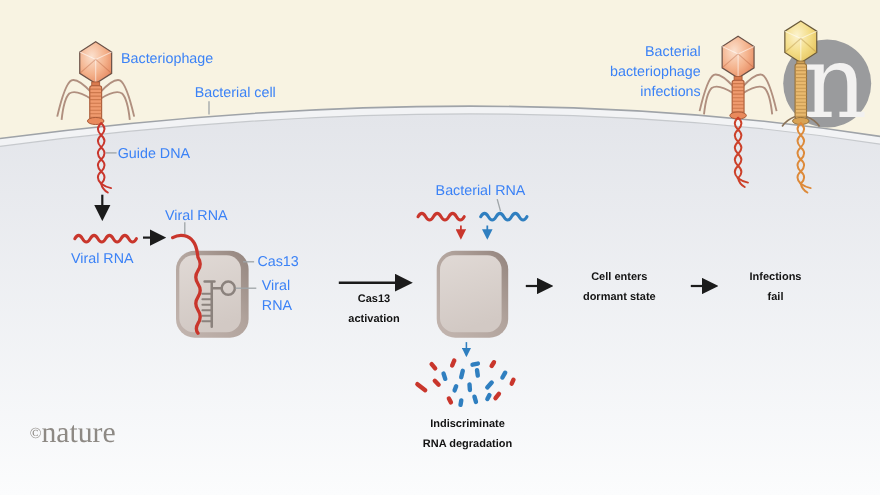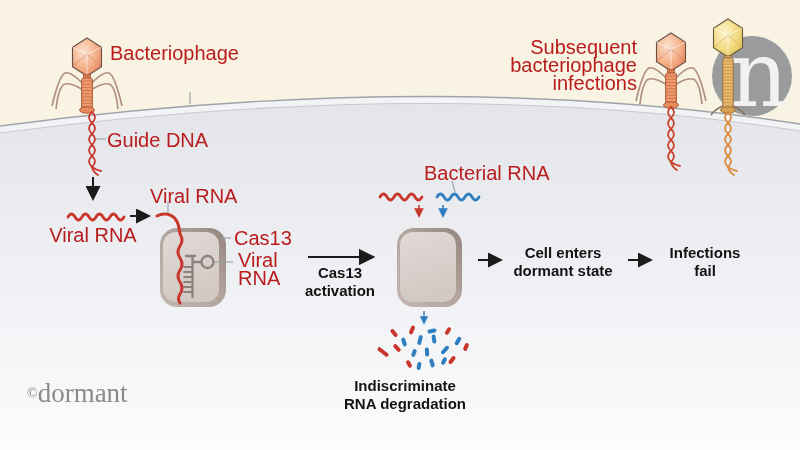--- a/index.html
+++ b/index.html
@@ -1,21 +1,21 @@
 <!DOCTYPE html>
 <html style="--viral-red: #c9362c; --bacterial-blue: #2f7fc0; --ink: #1b1b1b; --label-line: #9fa5a8; --cream-background: #f8f3e2; --cell-interior-top: #e3e5ea; --cell-interior-bottom: #fbfcfd; --membrane-edge: #9fa3a8; --membrane-fill: #f2f3f5; --protein-rim: #93847d; --protein-body: #d8d0cc; --phage-orange: #ef9a6e; --phage-yellow: #f3dc85; --helix-orange: #dd8a3a; --guide-gray: #8b827d; --logo-gray: #9a9b9d; --watermark-gray: #8d8984;"><head>
 <meta charset="utf-8">
 <style>
   html,body{margin:0;padding:0;background:#ffffff;}
   .stage{position:relative;width:800px;height:450px;overflow:hidden;
          font-family:"Liberation Sans",sans-serif;}
   .stage svg{position:absolute;left:0;top:0;}
-  .lbl{position:absolute;font-size:20px;line-height:18px;color:#b91c1c;
+  .lbl{position:absolute;font-size:13px;line-height:18px;color:#3b82f6;
        white-space:pre-line;}
-  .lbl.bold{font-weight:bold;font-size:15px;color:#131313;}
+  .lbl.bold{font-weight:bold;font-size:10px;color:#131313;}
   .lbl.center{text-align:center;transform:translateX(-50%);}
   .lbl.right{text-align:right;transform:translateX(-100%);}
   .watermark{position:absolute;color:var(--watermark-gray,#8d8984);
        font-family:"Liberation Serif",serif;font-size:27px;line-height:27px;}
   .watermark .c{font-size:14px;vertical-align:4px;}
   
   .s-red{stroke:var(--viral-red,#c9362c);}
   .s-blue{stroke:var(--bacterial-blue,#2f7fc0);}
   .f-red{fill:var(--viral-red,#c9362c);}
   .f-blue{fill:var(--bacterial-blue,#2f7fc0);}
@@ -223,34 +223,35 @@
     <path d="M190,92 L190,104"></path>
     <path d="M96,139 L106,139"></path>
     <path d="M168,202 L168,213"></path>
     <path d="M221,238 L231,238"></path>
     <path d="M214,262 L233,262"></path>
     <path d="M452,181 L455,192"></path>
   </g>
 </svg>
 
 <div class="lbl" style="left:110px;top:44px;">Bacteriophage</div>
+<div class="lbl" style="left:177px;top:75px;">Bacterial cell</div>
 <div class="lbl" style="left:107px;top:131px;">Guide DNA</div>
 <div class="lbl center" style="left:93px;top:226px;">Viral RNA</div>
 <div class="lbl" style="left:150px;top:187px;">Viral RNA</div>
 <div class="lbl" style="left:234px;top:229px;">Cas13</div>
 <div class="lbl" style="left:238px;top:251px;">Viral
 RNA</div>
 <div class="lbl bold center" style="left:340px;top:264px;">Cas13
 activation</div>
-<div class="lbl" style="left:424px;top:164px;">Bacterial RNA</div>
+<div class="lbl" style="left:396px;top:164px;">Bacterial RNA</div>
 <div class="lbl bold center" style="left:563px;top:244px;">Cell enters
 dormant state</div>
 <div class="lbl bold center" style="left:705px;top:244px;">Infections
 fail</div>
-<div class="lbl bold center" style="left:405px;top:377px;">Indiscriminate
+<div class="lbl bold center" style="left:425px;top:377px;">Indiscriminate
 RNA degradation</div>
-<div class="lbl right" style="left:637px;top:38px;">Subsequent
+<div class="lbl right" style="left:637px;top:38px;">Bacterial
 bacteriophage
 infections</div>
 
-<div class="watermark" style="left:27px;top:380px;"><span class="c">©</span><span>dormant</span></div>
+<div class="watermark" style="left:27px;top:380px;"><span class="c">©</span><span>nature</span></div>
 
 </div>
 
 </body></html>

